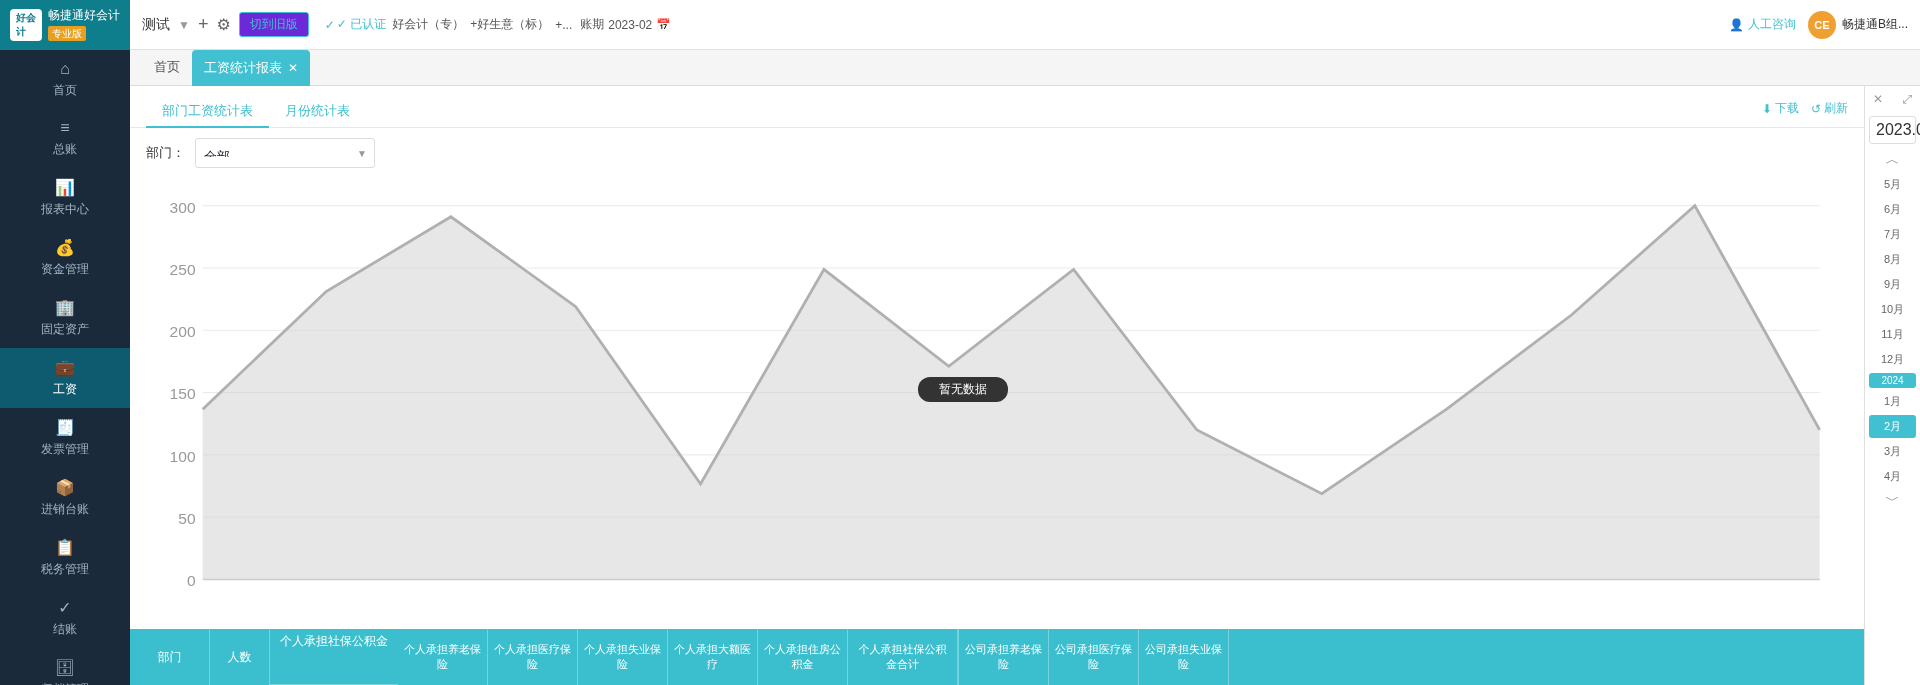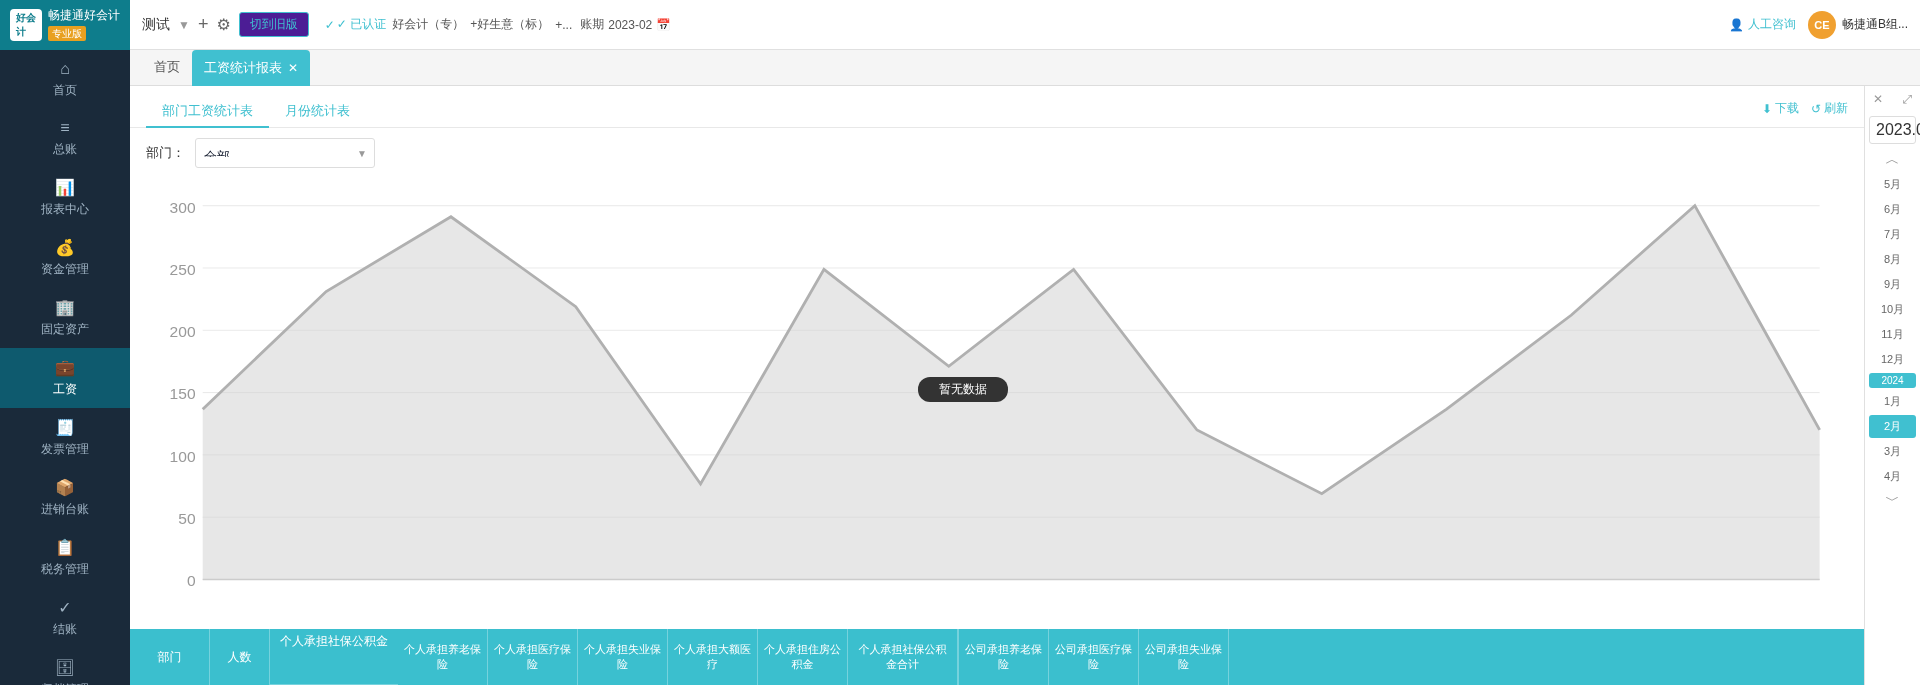--- a/index.html
+++ b/index.html
@@ -64,21 +64,21 @@
       border-bottom: 1px solid #e0e0e0;
       flex-shrink: 0;
     }
     .topbar-title { font-size: 14px; color: #333; font-weight: 500; }
     .topbar-arrow { color: #999; font-size: 12px; cursor: pointer; }
     .topbar-add { color: #666; font-size: 18px; cursor: pointer; }
     .topbar-gear { color: #666; font-size: 16px; cursor: pointer; }
     .topbar-switch-btn {
       border: 1px solid #40c0d0;
       color: #40c0d0;
-      background: #4c1d95;
+      background: #6d28d9;
       padding: 3px 10px;
       border-radius: 3px;
       cursor: pointer;
       font-size: 12px;
     }
     .topbar-badges { display: flex; align-items: center; gap: 6px; margin-left: 8px; }
     .badge-certified { color: #40c0d0; font-size: 12px; display: flex; align-items: center; gap: 2px; }
     .badge-text { color: #555; font-size: 12px; }
     .topbar-period { color: #555; font-size: 12px; display: flex; align-items: center; gap: 4px; }
     .topbar-right { margin-left: auto; display: flex; align-items: center; gap: 12px; }

